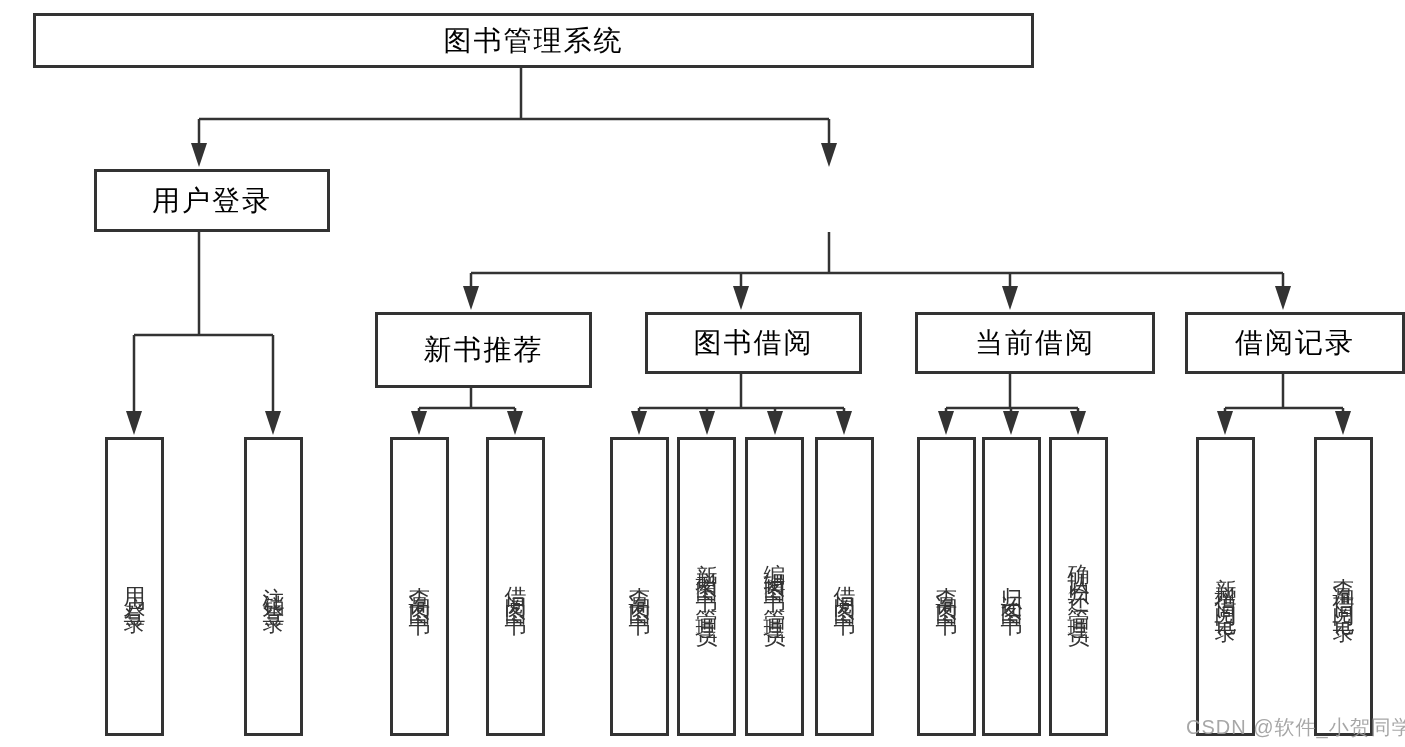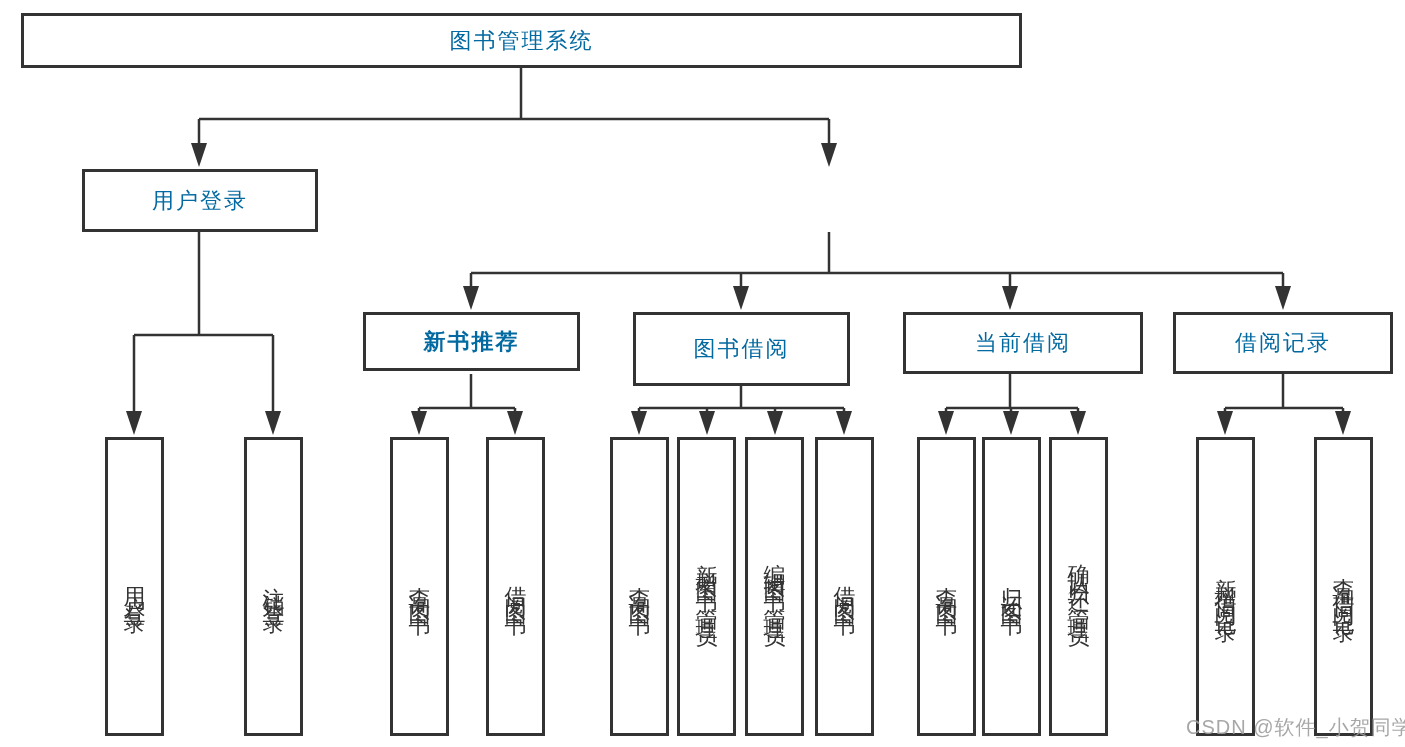--- a/index.html
+++ b/index.html
@@ -19,30 +19,31 @@
     pointer-events: none;
   }
   .node {
     position: absolute;
     box-sizing: border-box;
     background: #ffffff;
     border: 3px solid #333333;
     display: flex;
     align-items: center;
     justify-content: center;
-    font-size: 22px;
+    font-size: 28px;
     letter-spacing: 2px;
-    color: #0369a1;
+    color: #000000;
     white-space: nowrap;
+    margin-left: 12px;
   }
   .node-root   { left: 21px;   top: 13px;  width: 1001px; height: 55px; }
   .node-l1-a   { left: 82px;   top: 169px; width: 236px;  height: 63px; }
   .node-l1-b   { left: 712px;  top: 169px; width: 235px;  height: 63px; }
-  .node-l2-a   { left: 363px;  top: 312px; width: 217px;  height: 59px; font-weight: bold; }
-  .node-l2-b   { left: 633px;  top: 312px; width: 217px;  height: 74px; }
+  .node-l2-a   { left: 363px;  top: 312px; width: 217px;  height: 76px; }
+  .node-l2-b   { left: 633px;  top: 312px; width: 217px;  height: 62px; }
   .node-l2-c   { left: 903px;  top: 312px; width: 240px;  height: 62px; }
   .node-l2-d   { left: 1173px; top: 312px; width: 220px;  height: 62px; }
   .leaf {
     position: absolute;
     top: 437px;
     width: 59px;
     height: 299px;
     box-sizing: border-box;
     background: #ffffff;
     border: 3px solid #333333;

